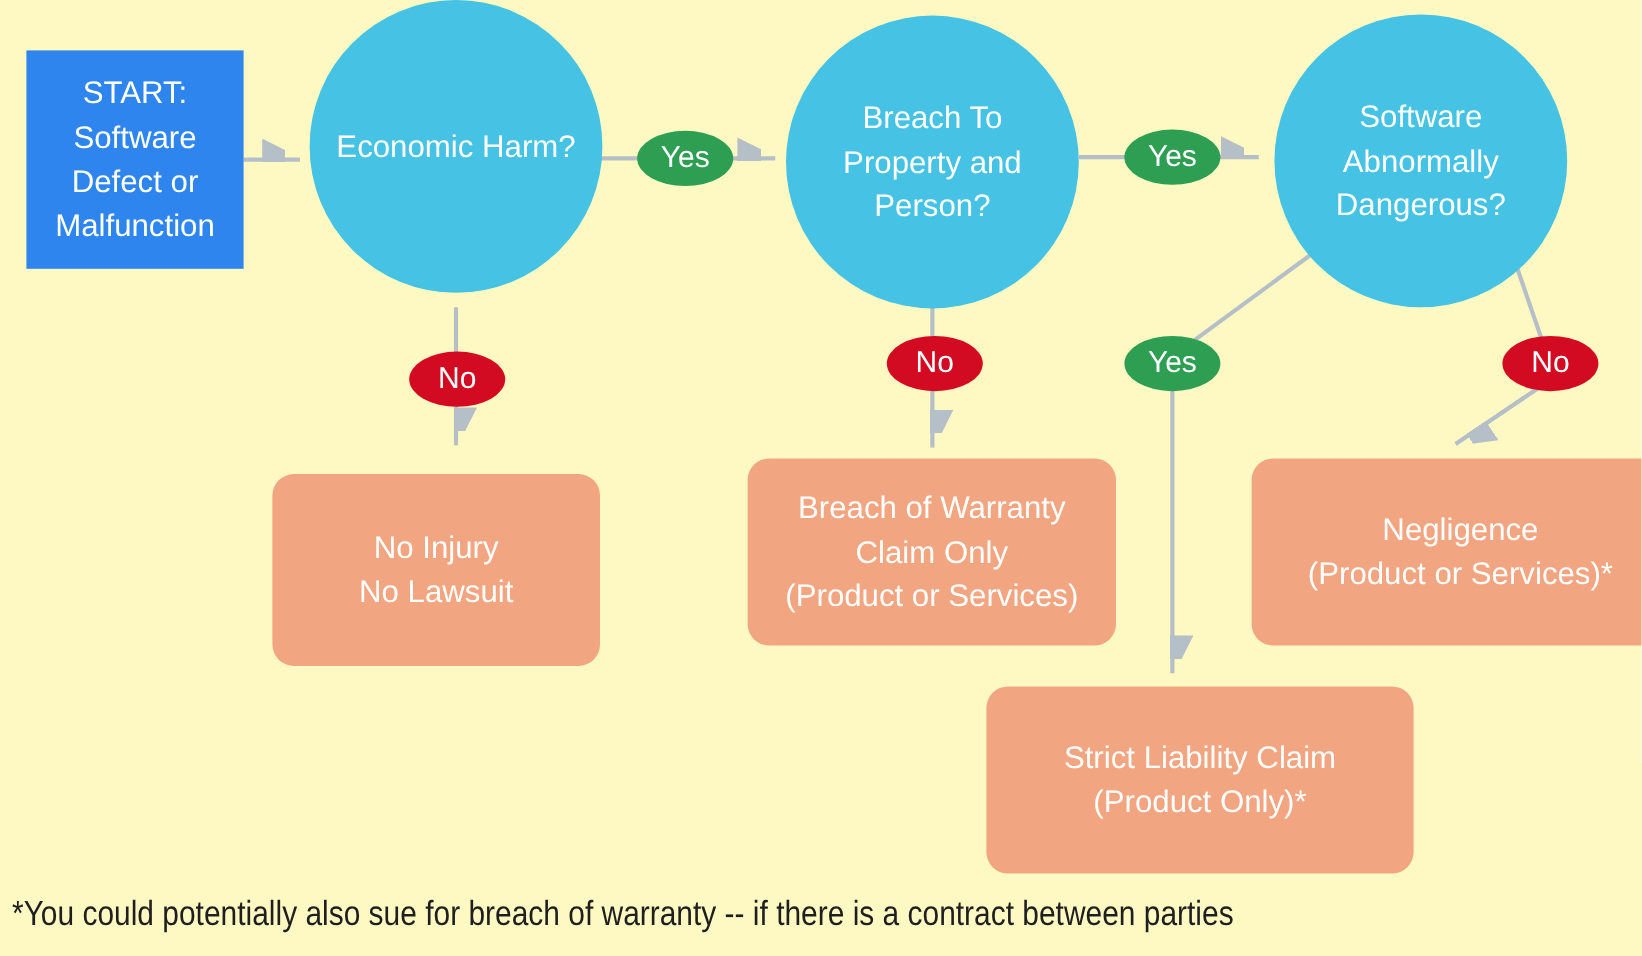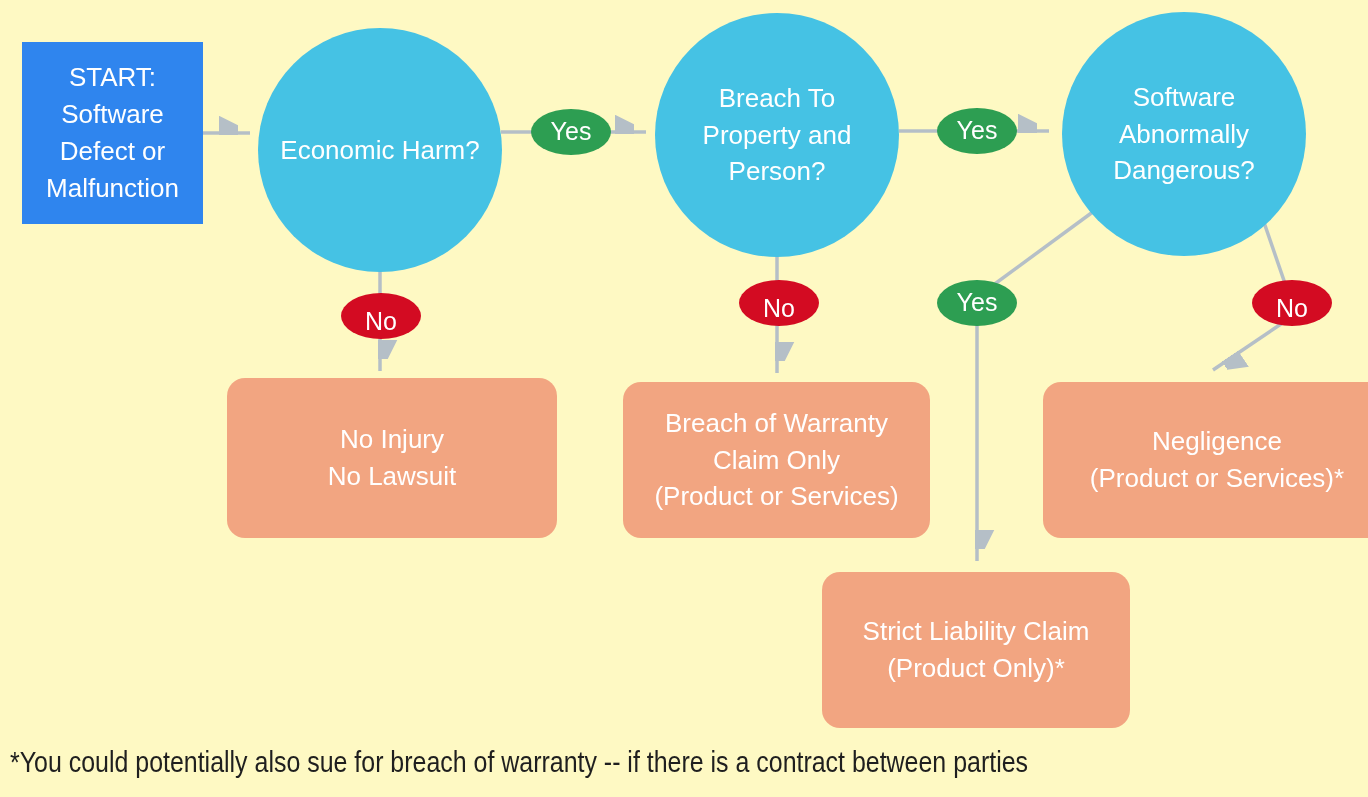--- a/index.html
+++ b/index.html
@@ -40,44 +40,44 @@
     width: 181px; height: 182px;
     background: var(--start-fill, #2f85ee);
     font-size: 26px;
   }
   .decision {
     width: 244px; height: 244px;
     border-radius: 50%;
     background: var(--decision-fill, #45c2e4);
     font-size: 26px;
   }
-  #circle-economic-harm  { left: 258px;  top: 28px; }
+  #circle-economic-harm  { left: 258px;  top: 0; }
   #circle-damage         { left: 655px;  top: 13px; }
   #circle-dangerous      { left: 1062px; top: 12px; }
   .edge-oval {
     width: 80px; height: 46px;
     border-radius: 50%;
     font-size: 25px;
   }
   .edge-oval.yes { background: var(--yes-fill, #2d9e52); text-align: center; }
-  .edge-oval.no  { background: var(--no-fill,  #d30b22); align-items: flex-end; }
+  .edge-oval.no  { background: var(--no-fill,  #d30b22); }
   #oval-yes-1 { left: 531px;  top: 109px; }
   #oval-yes-2 { left: 937px;  top: 108px; }
   #oval-yes-3 { left: 937px;  top: 280px; }
   #oval-no-1  { left: 341px;  top: 293px; }
   #oval-no-2  { left: 739px;  top: 280px; }
   #oval-no-3  { left: 1252px; top: 280px; }
   .outcome {
     background: var(--outcome-fill, #f2a581);
     border-radius: 18px;
     font-size: 26px;
   }
-  #box-no-injury   { left: 227px;  top: 378px; width: 330px; height: 160px; }
+  #box-no-injury   { left: 227px;  top: 395px; width: 273px; height: 160px; }
   #box-breach      { left: 623px;  top: 382px; width: 307px; height: 156px; }
-  #box-strict      { left: 822px;  top: 572px; width: 308px; height: 156px; }
+  #box-strict      { left: 822px;  top: 572px; width: 356px; height: 156px; }
   #box-negligence  { left: 1043px; top: 382px; width: 348px; height: 156px; }
   .footnote {
     position: absolute;
     z-index: 2;
     left: 10px; top: 746px;
     color: var(--footnote-text, #1f1f1f);
     font-size: 29px;
     transform: scaleX(0.86);
     transform-origin: left center;
     white-space: nowrap;

